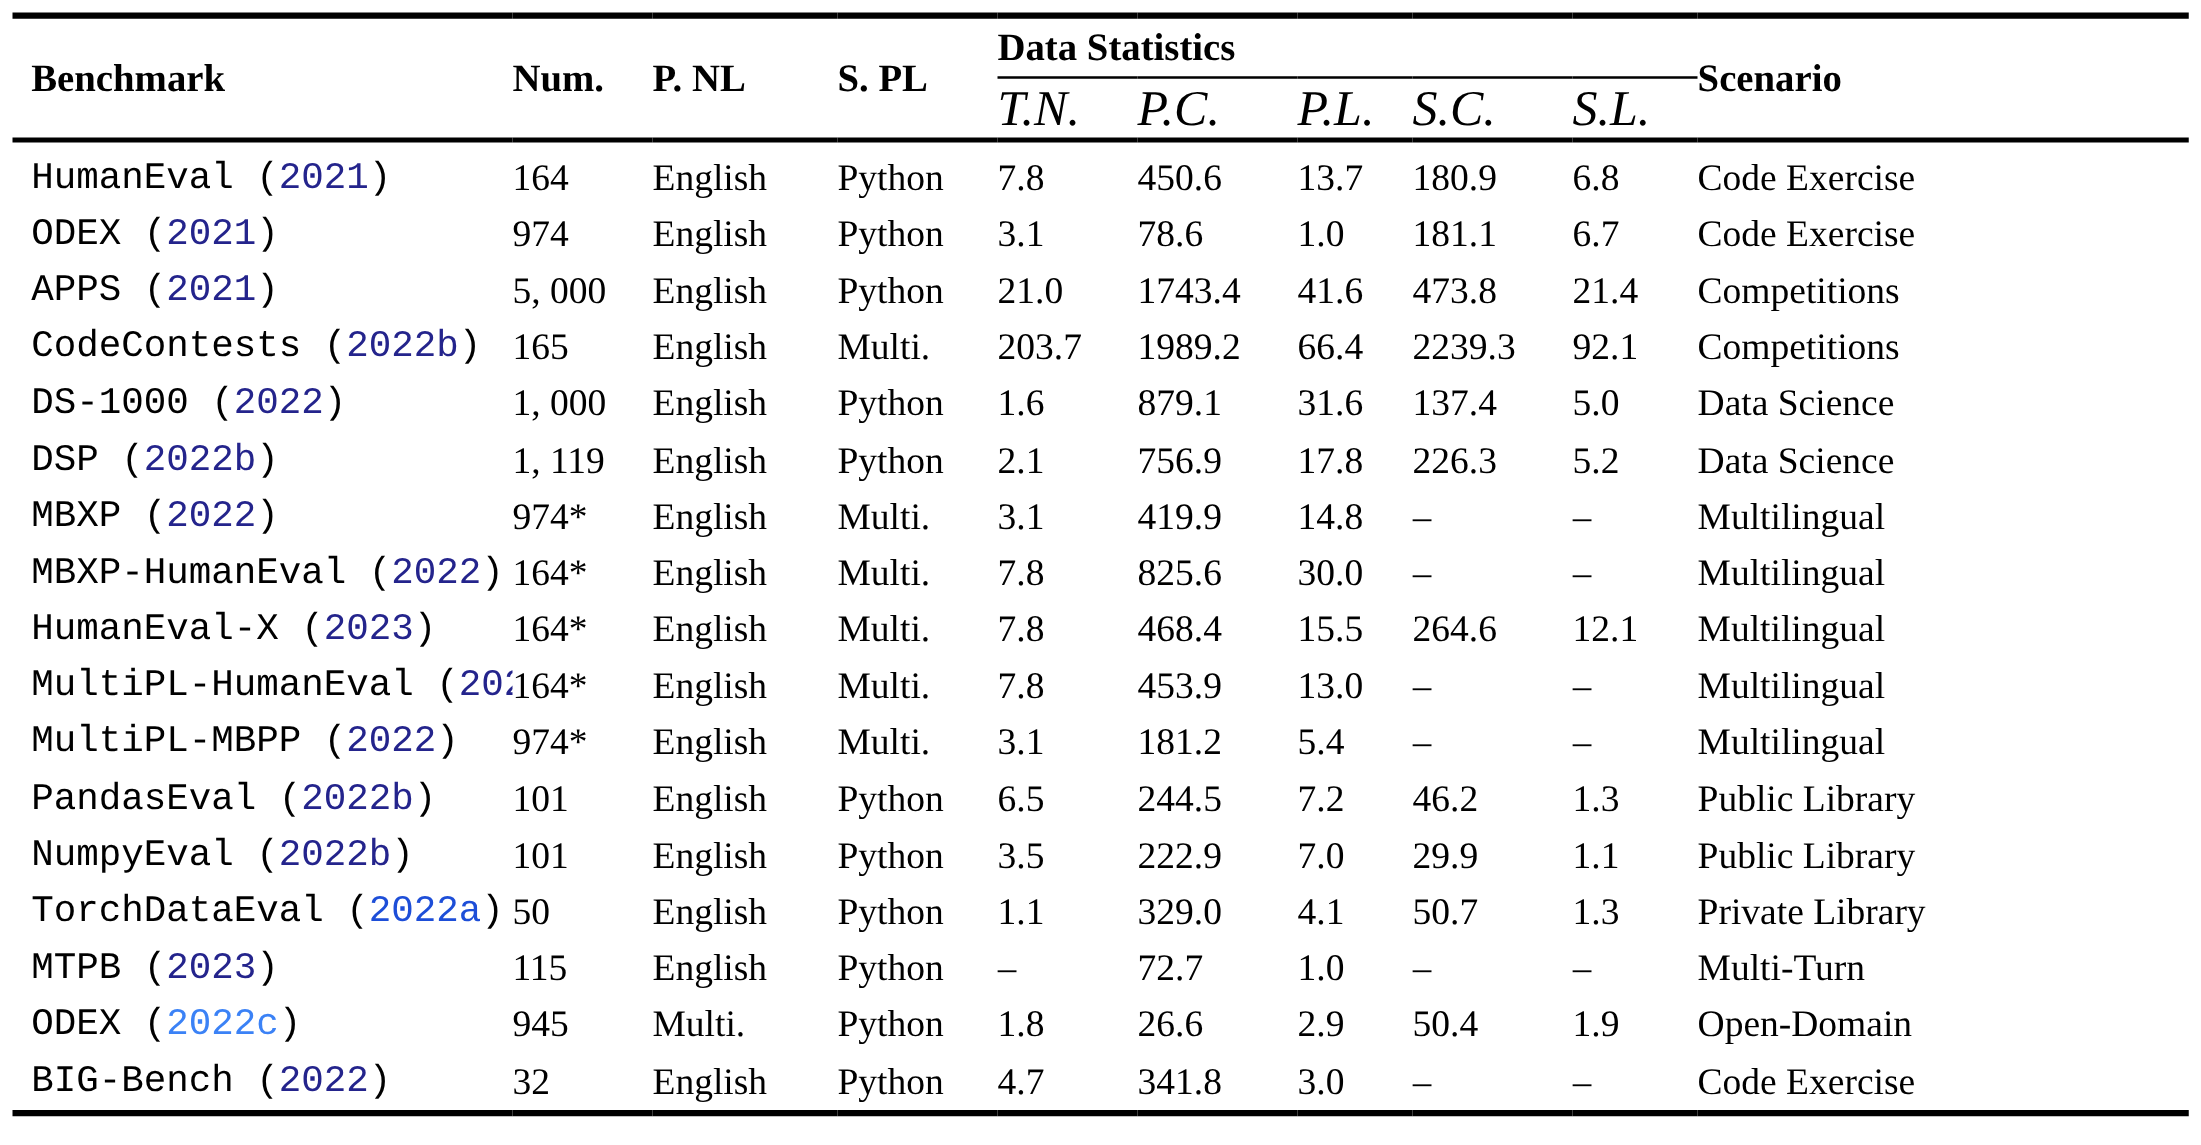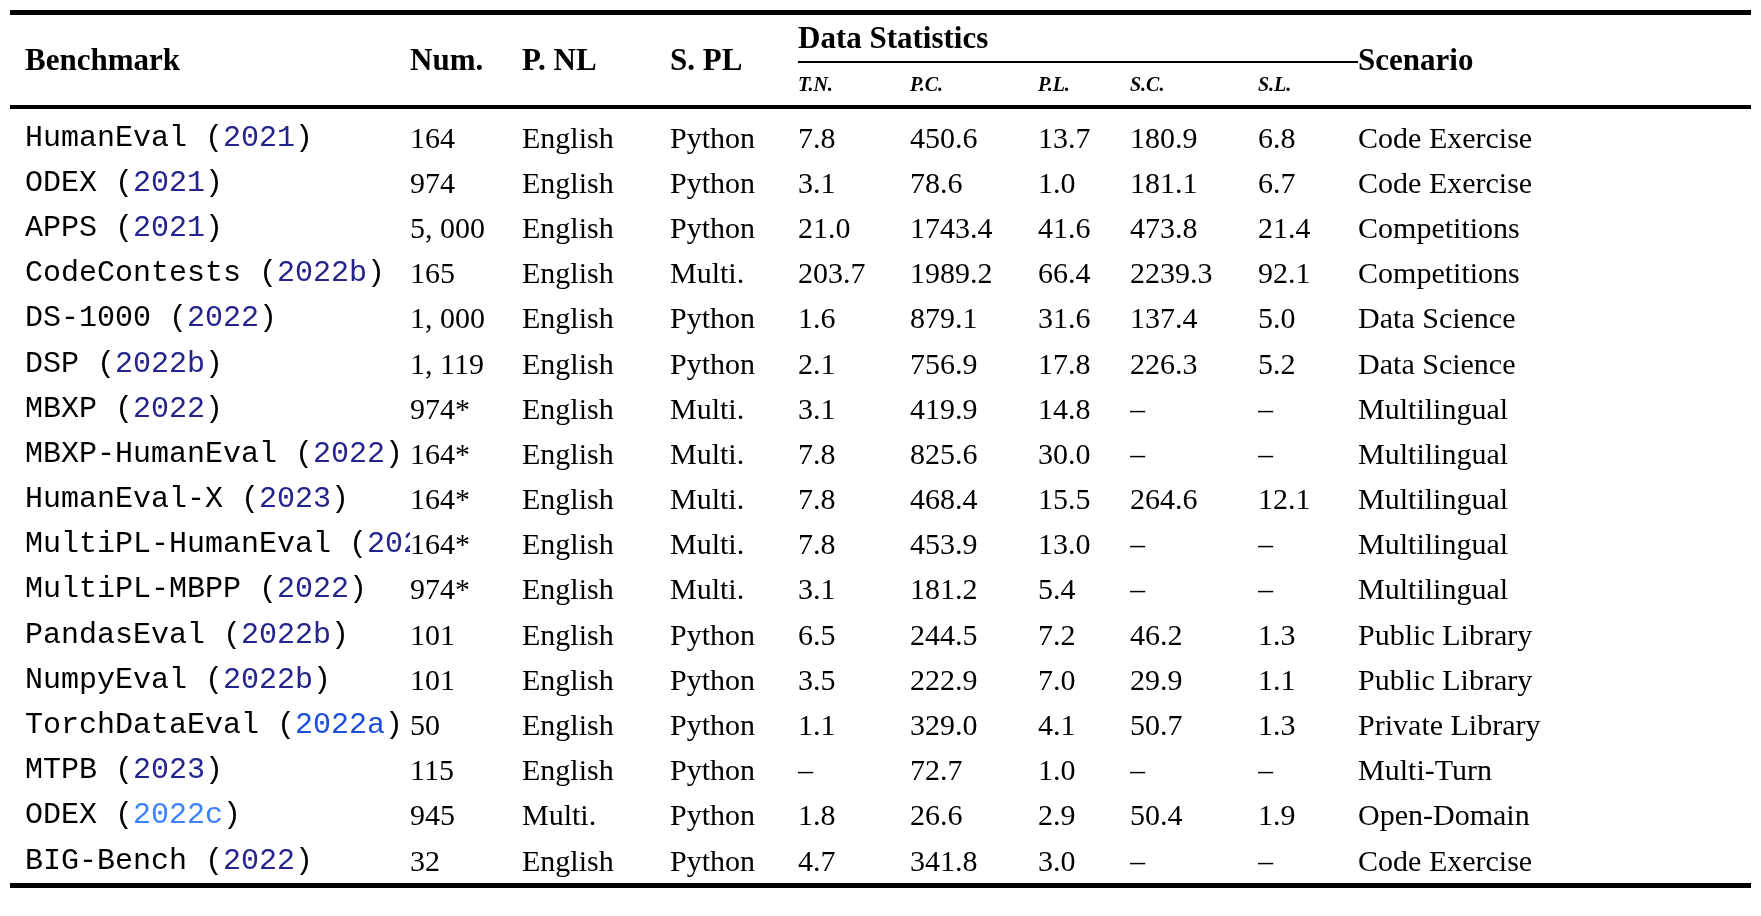--- a/index.html
+++ b/index.html
@@ -46,23 +46,23 @@
     white-space: nowrap;
   }
   th.first-col { padding-left: 15px; }
   th.datastat-span {
     text-align: left;
     border-bottom: 2px solid #000;
     height: 46px;
     vertical-align: middle;
   }
   tr.subhead th {
-    font-weight: bold;
+    font-weight: normal;
     font-style: italic;
-    font-size: 20px;
+    font-size: 40px;
     height: 42px;
     vertical-align: middle;
   }
   tbody td {
     font-size: 30px;
     height: 45.2px;
     padding: 0;
     vertical-align: middle;
     white-space: nowrap;
     overflow: hidden;

